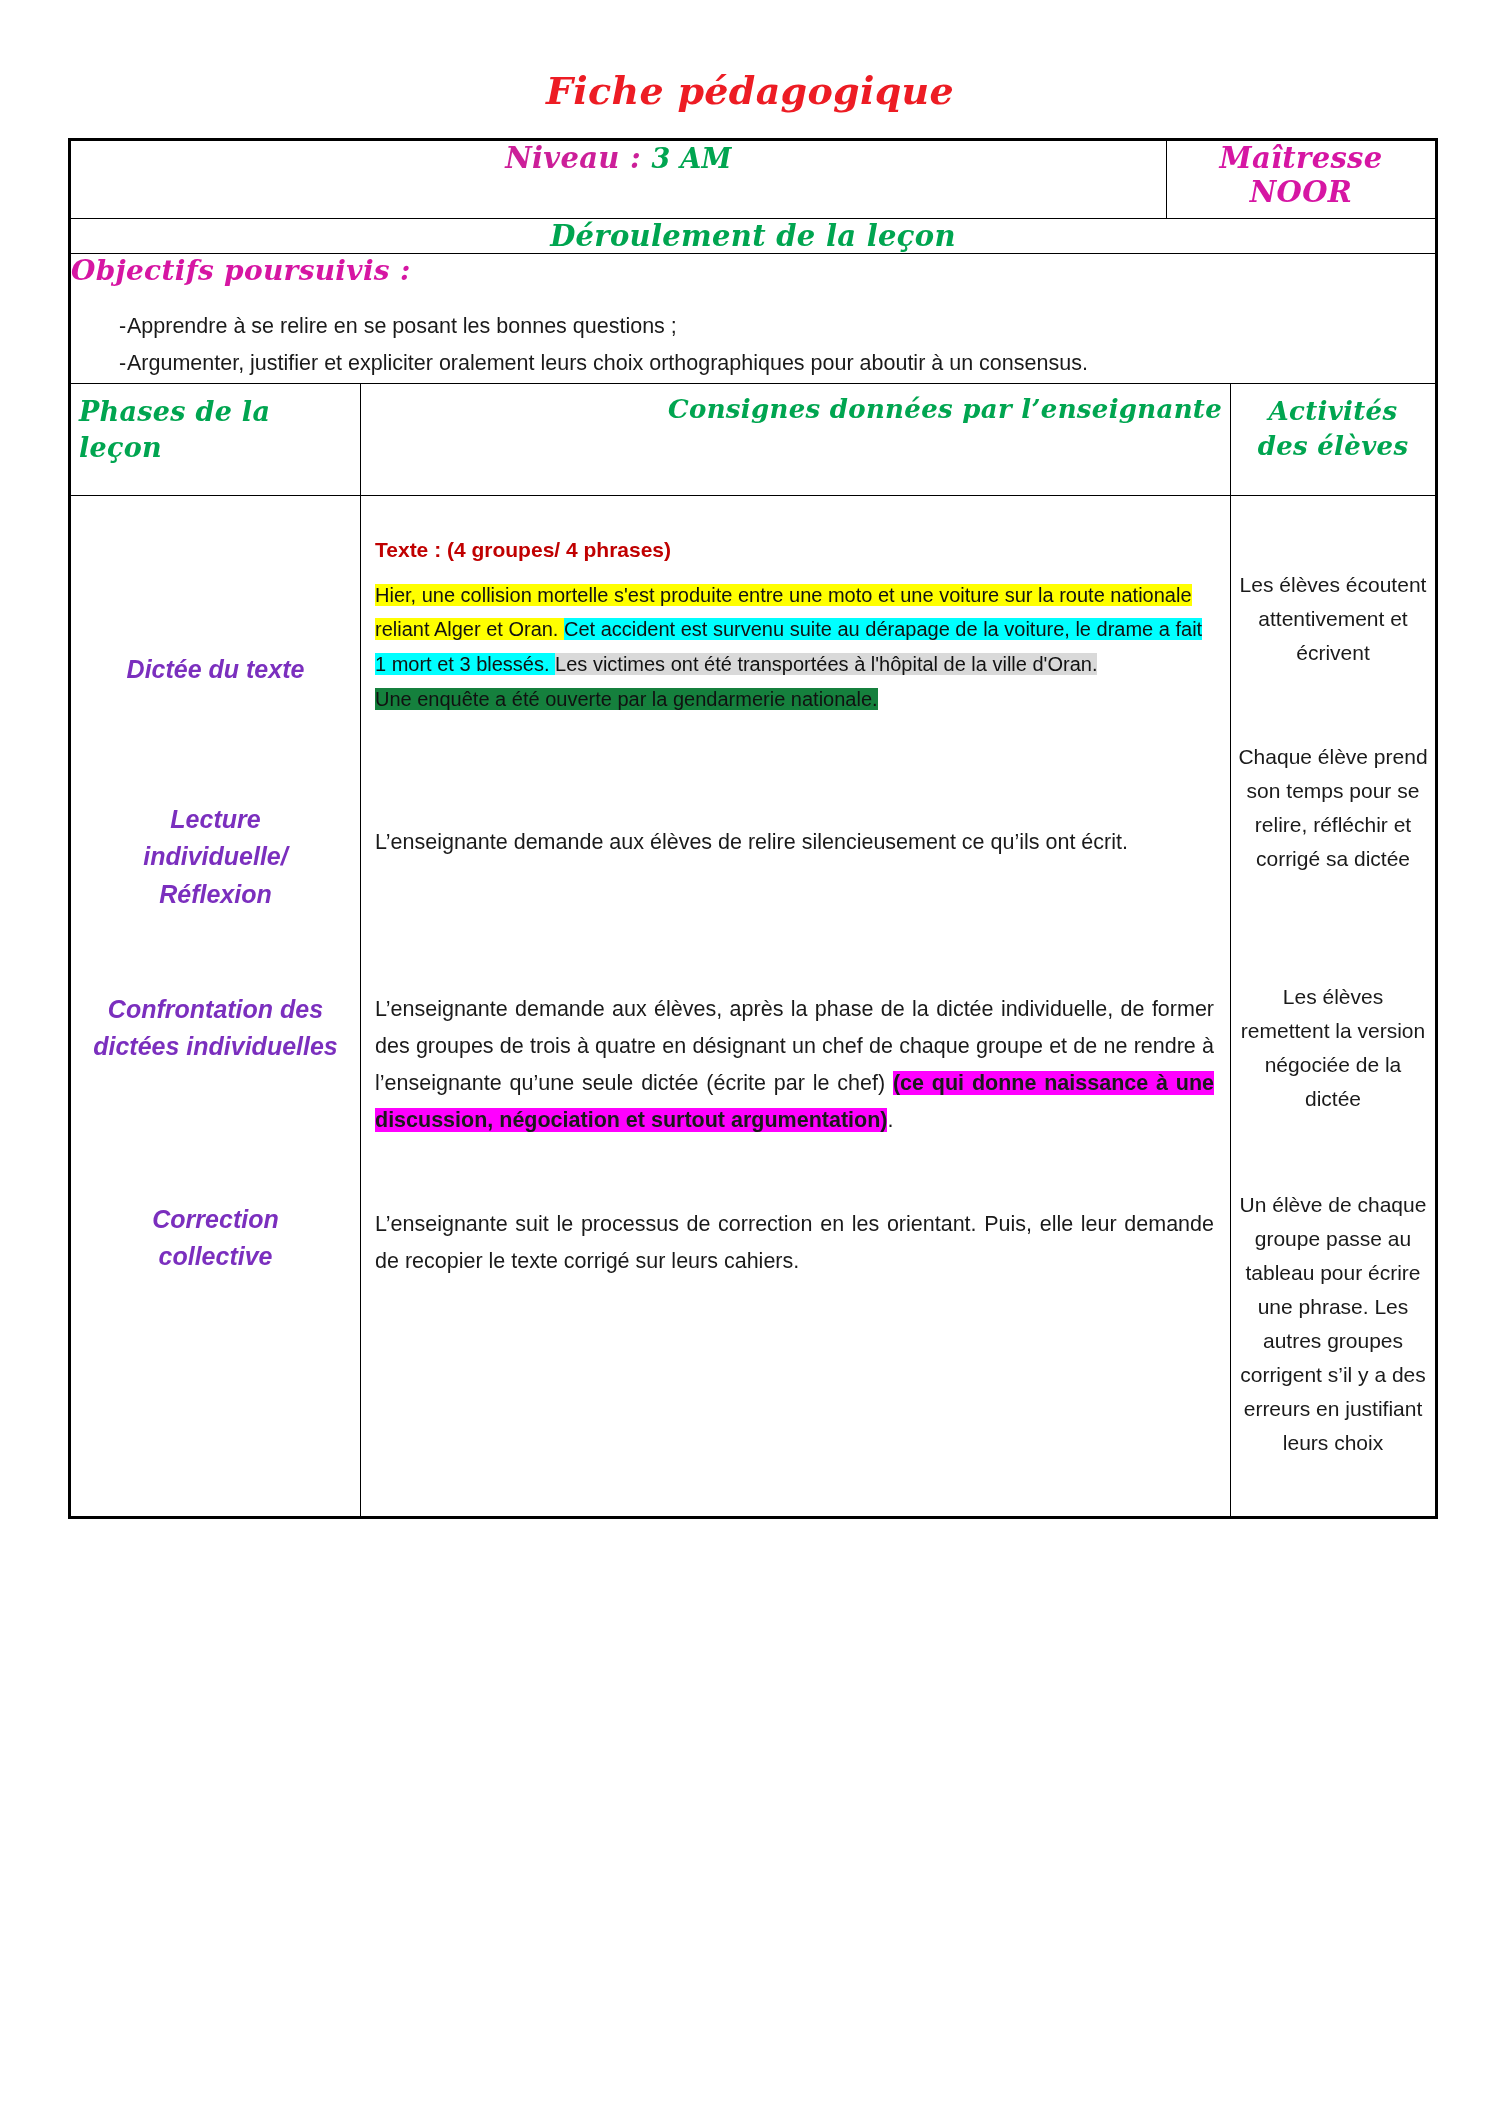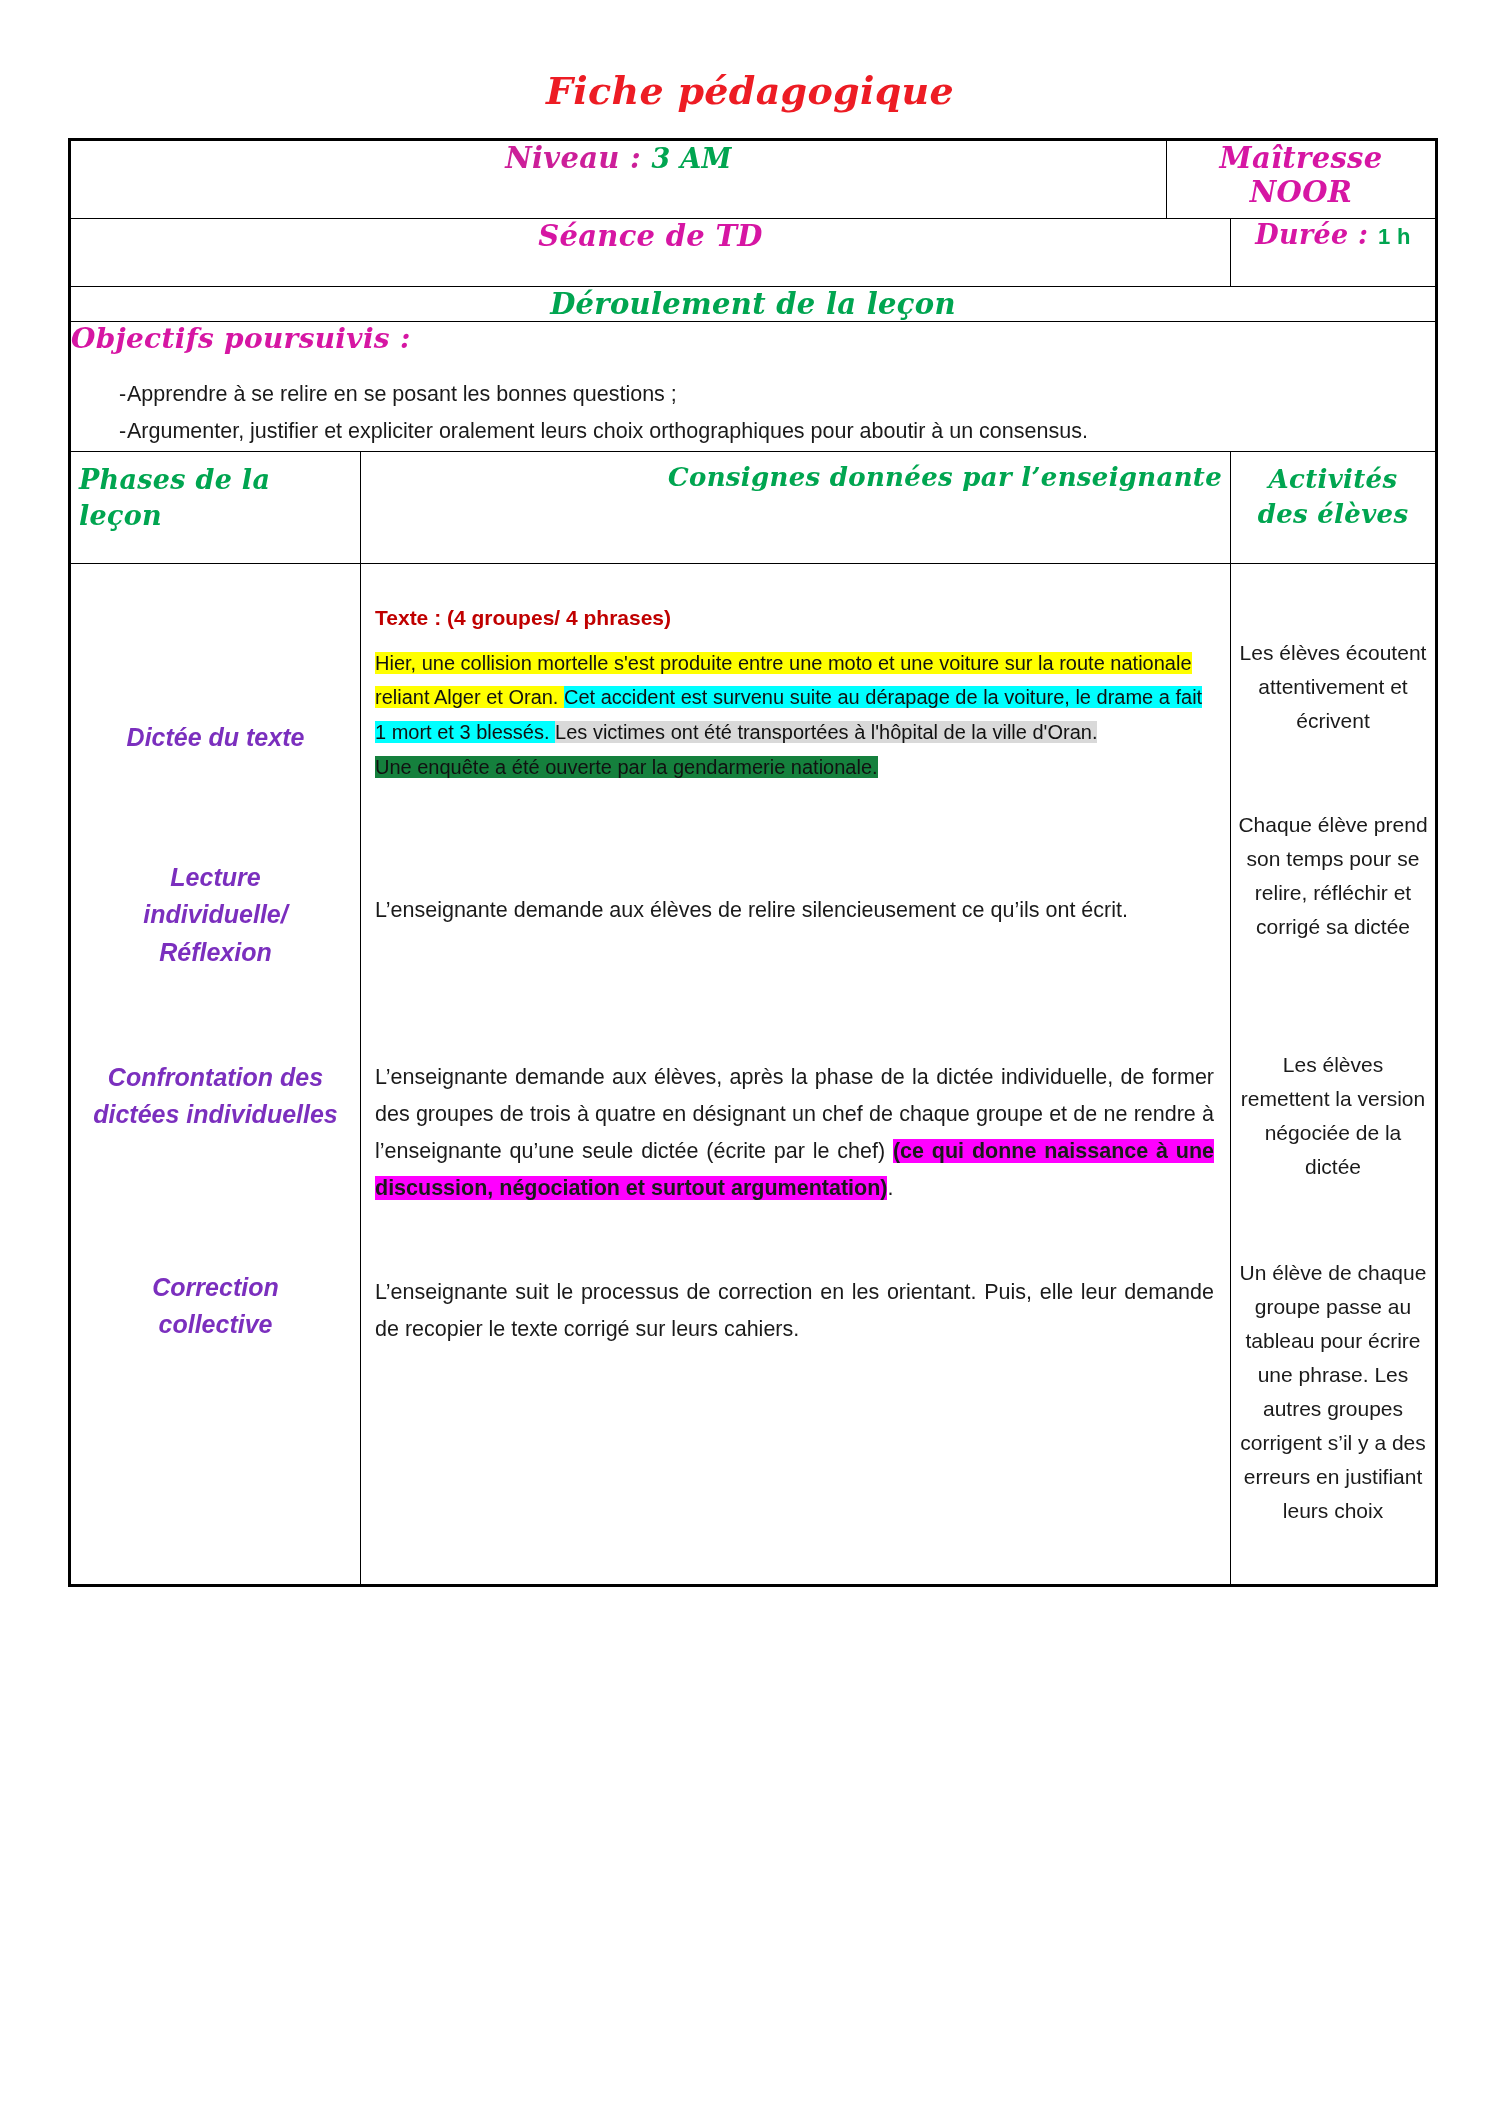--- a/index.html
+++ b/index.html
@@ -165,27 +165,20 @@
 
   <tbody>
         <tr class="r-niveau">
     <td class="cell-niveau script" colspan="2" style="width:600px">
       <span class="magenta">Niveau :</span>
       <span class="green val">3 AM</span>
     </td>
     <td class="cell-maitresse script pinkmag" colspan="2">Maîtresse NOOR</td>
   </tr>
 
-  <tr class="r-seance">
-    <td class="cell-seance script pinkmag" colspan="3">Séance de TD</td>
-    <td class="cell-duree script" style="width:135px">
-      <span class="pinkmag">Durée :</span>
-      <span class="green val">1 h</span>
-    </td>
-  </tr>
 
   <tr>
     <td class="cell-deroul script green" colspan="4">Déroulement de la leçon</td>
   </tr>
 
   <tr>
     <td class="cell-obj" colspan="4">
       <div class="obj-title script pinkmag">Objectifs poursuivis :</div>
       <ul class="obj-list">
         <li>
@@ -204,21 +197,21 @@
     <td class="hd-phases script green col-phases">Phases de la leçon</td>
     <td class="hd-consignes script green col-consigne" colspan="2">Consignes données par l’enseignante</td>
     <td class="hd-activites script green col-activ">Activités des élèves</td>
   </tr>
 
   <tr>
 
     <td class="col-phases">
       <div class="body-phases">
         <div class="phase-label" style="top:155px">Dictée du texte</div>
-        <div class="phase-label" style="top:295px; padding:0 26px;">Lecture individuelle/ Réflexion</div>
+        <div class="phase-label" style="top:305px; padding:0 26px;">Lecture individuelle/ Réflexion</div>
         <div class="phase-label" style="top:495px; padding:0 22px;">Confrontation des dictées individuelles</div>
         <div class="phase-label" style="top:705px; padding:0 34px;">Correction collective</div>
       </div>
     </td>
 
     <td class="col-consigne" colspan="2">
       <div class="body-consigne">
 
         <div class="texte-block" style="top:42px">
           <div class="texte-head">Texte : (4 groupes/ 4 phrases)</div>

